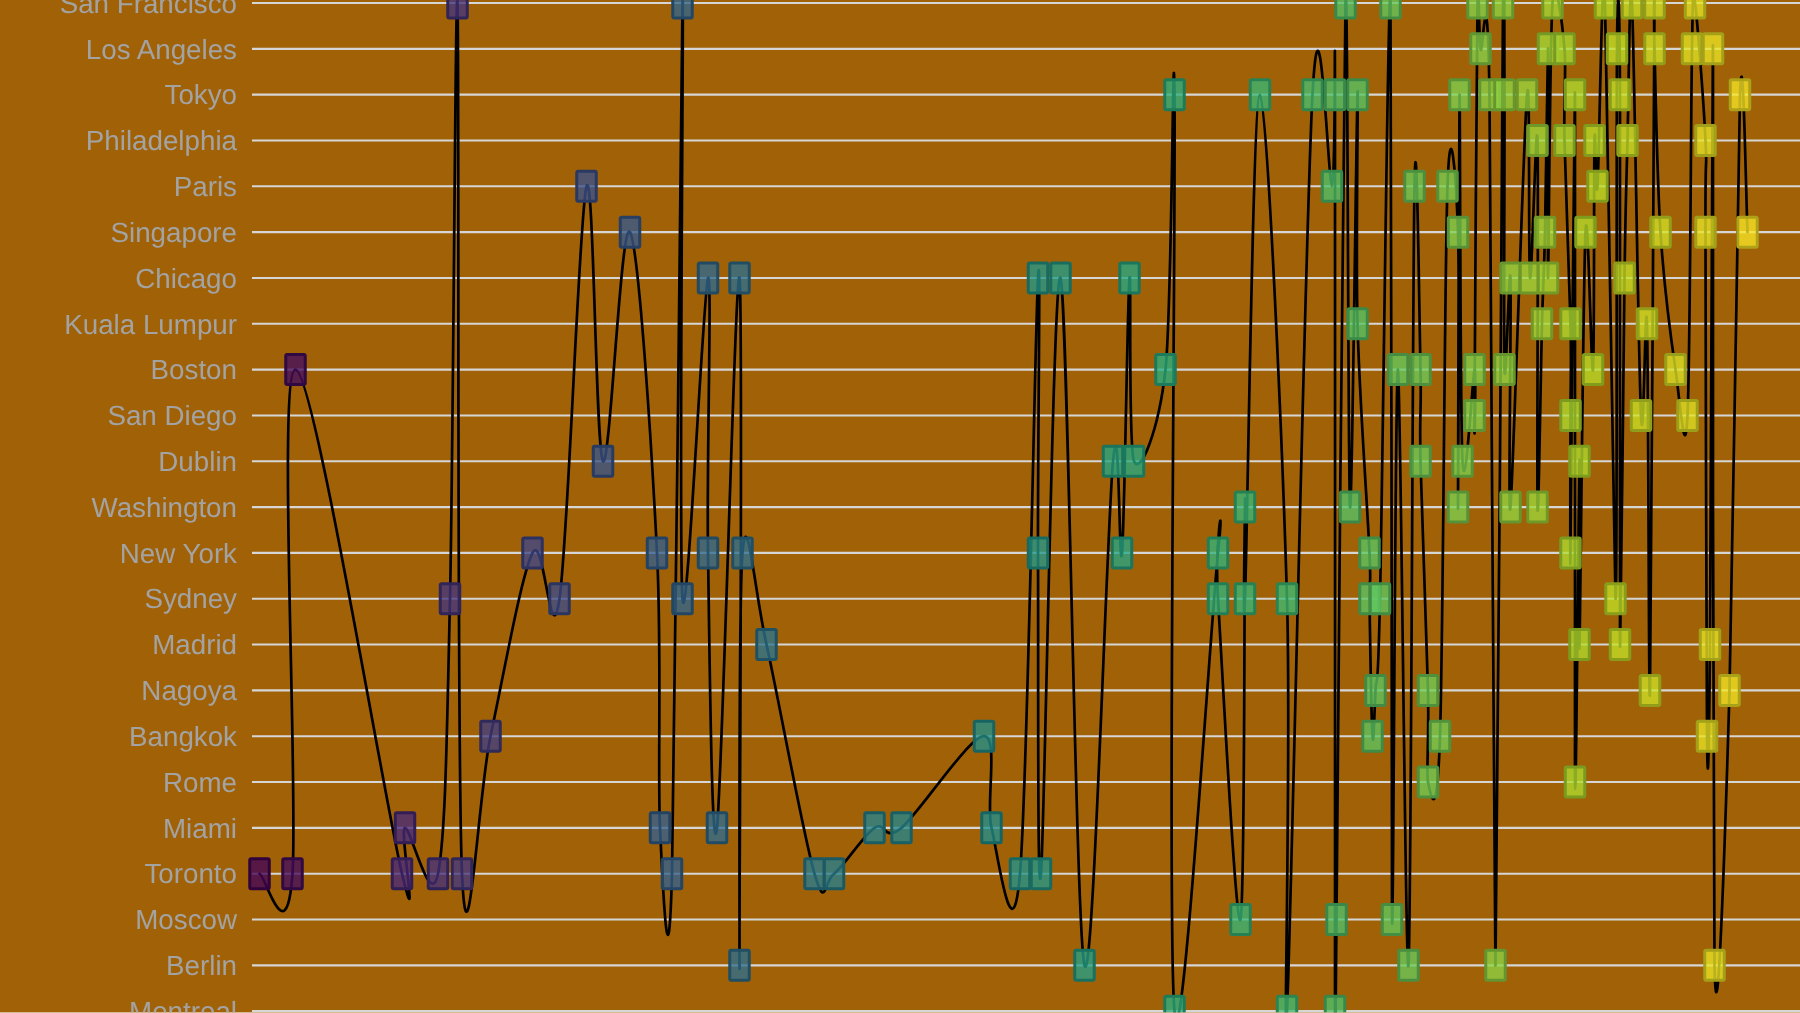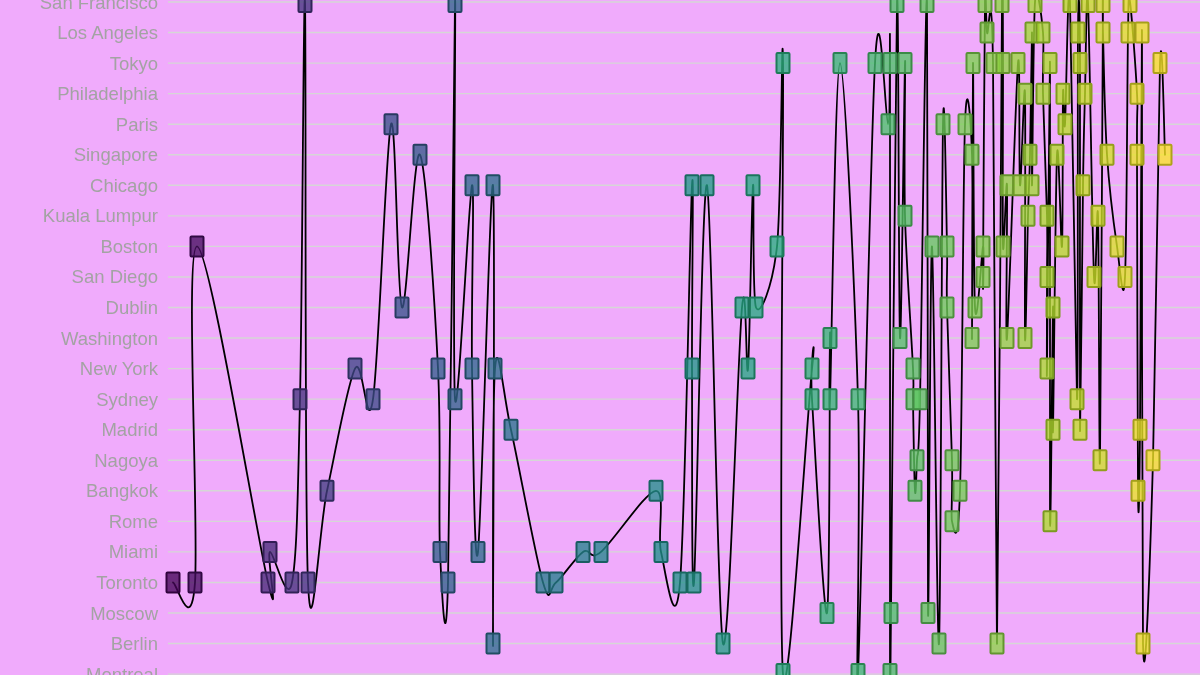--- a/index.html
+++ b/index.html
@@ -5,21 +5,21 @@
   html, body {
     margin: 0; padding: 0;
     background: #ffffff;
     width: 1200px; height: 675px;
     overflow: hidden;
     font-family: "Liberation Sans", sans-serif;
   }
   .stage {
     position: relative;
     width: 1200px; height: 675px;
-    background: #f0abfc;
+    background: #a16207;
   }
   svg { display: block; }
   text.citylabel {
     fill: #a3a3a3;
     font-family: "Liberation Sans", "DejaVu Sans", sans-serif;
     font-size: 18.5px;
   }
 </style>
 </head>
 <body>

